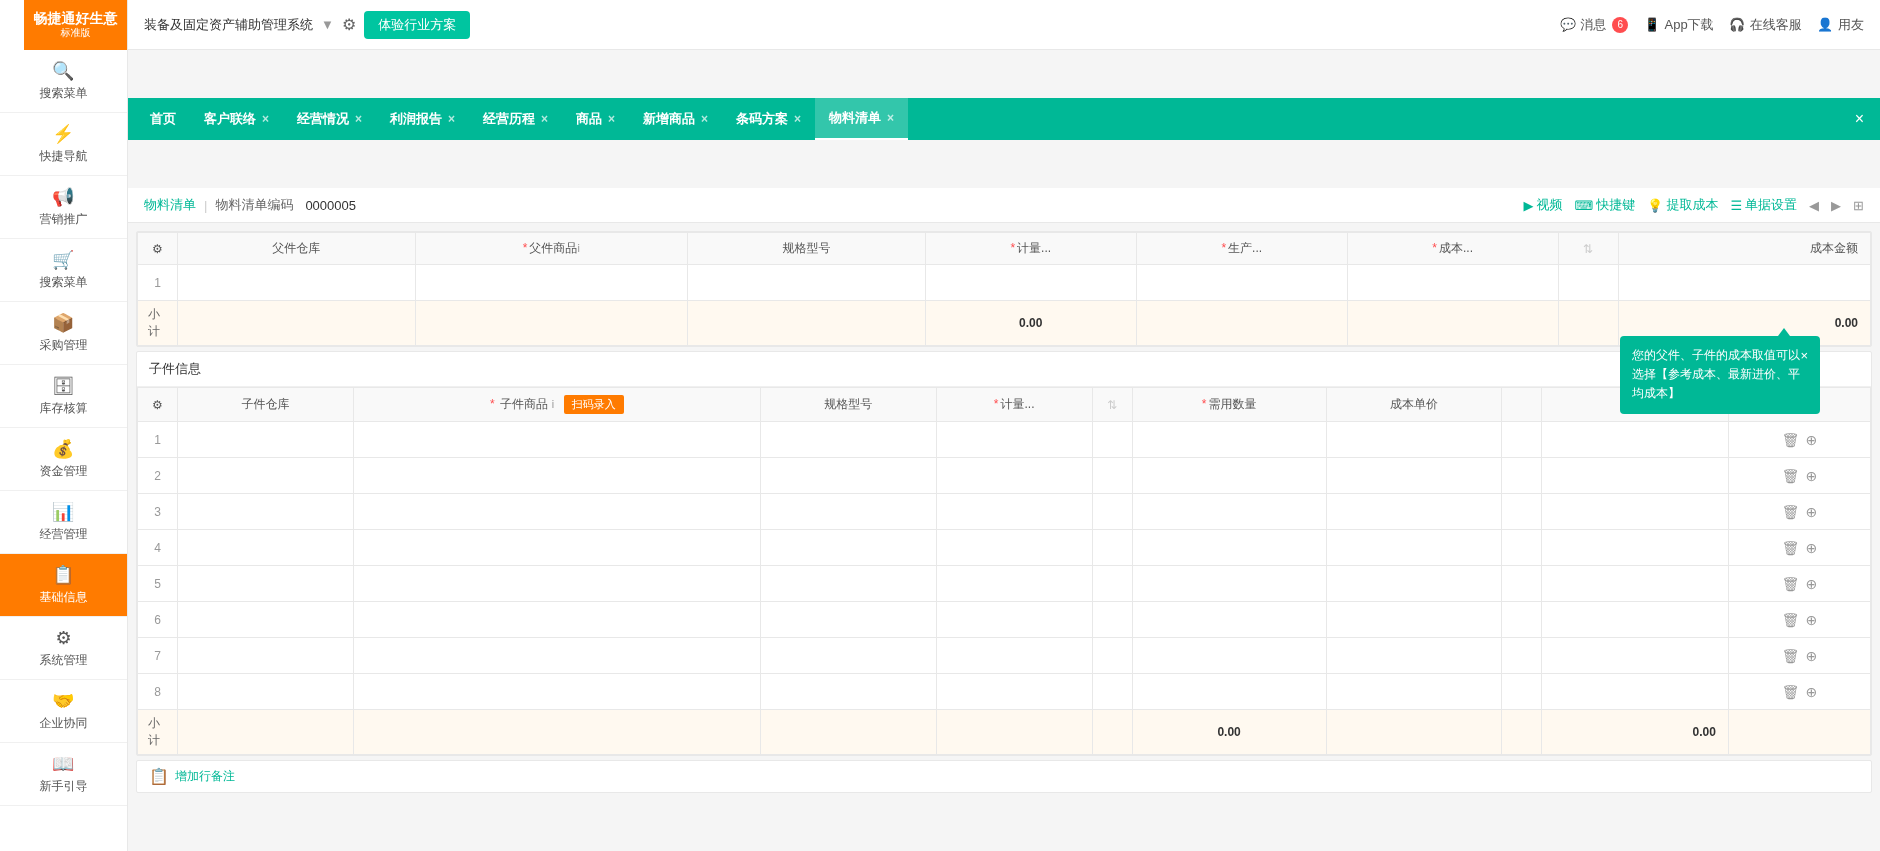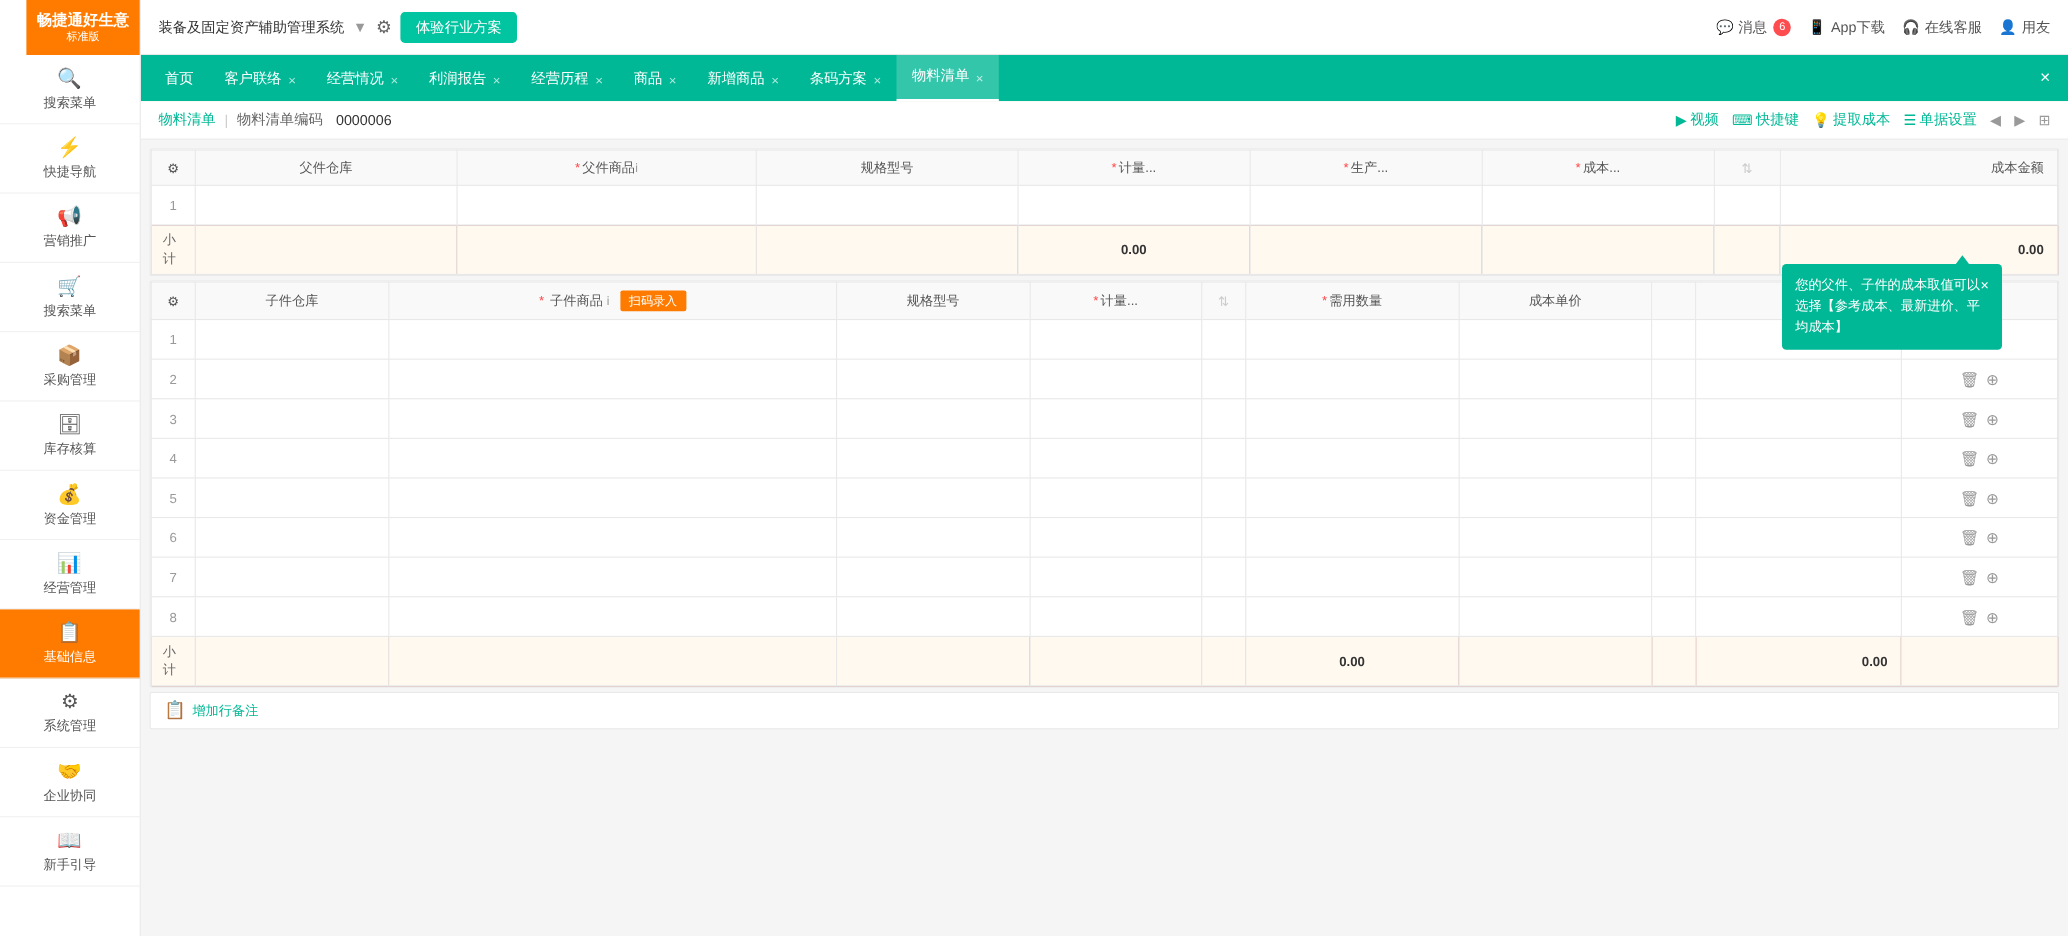--- a/index.html
+++ b/index.html
@@ -49,20 +49,21 @@
     }
     .sidebar-item.active { background: #ff7b00; color: #fff; }
     .sidebar-item-icon { font-size: 18px; margin-bottom: 3px; }
 
     
     .main {
       flex: 1;
       display: flex;
       flex-direction: column;
       overflow: hidden;
+      gap: 48px;
     }
 
     
     .top-header {
       height: 50px;
       background: #fff;
       border-bottom: 1px solid #e8e8e8;
       display: flex;
       align-items: center;
       padding: 0 16px;
@@ -116,28 +117,29 @@
     .nav-tabs {
       background: #00b896;
       display: flex;
       align-items: center;
       height: 42px;
       padding: 0 8px;
       overflow: hidden;
     }
     .nav-tab {
       display: flex;
-      align-items: flex-end;
+      align-items: center;
       padding: 12px 14px;
       height: 100%;
       color: #fff;
       font-size: 13px;
       cursor: pointer;
       white-space: nowrap;
       position: relative;
+      font-weight: bold;
     }
     .nav-tab.active { background: rgba(255,255,255,0.2); border-bottom: 2px solid #fff; }
     .nav-tab-close {
       margin-left: 6px;
       font-size: 12px;
       opacity: 0.7;
     }
 
     
     .content {
@@ -426,21 +428,21 @@
   </div>
 
   <div class="content">
     <div class="page-content-wrap">
 
       <div class="page-header">
         <div class="breadcrumb">
           <span style="color:#00b896; cursor:pointer">物料清单</span>
           <span style="color:#ccc">|</span>
           <span>物料清单编码</span>
-          <span style="font-weight:500; color:#333; margin-left:4px">0000006</span>
+          <span style="font-weight:500; color:#333; margin-left:4px">0000005</span>
         </div>
         <div class="page-header-actions">
           <span>
             <span>▶</span>
             <span>视频</span>
           </span>
           <span>
             <span>⌨</span>
             <span>快捷键</span>
           </span>
@@ -517,20 +519,21 @@
               <td></td>
               <td></td>
               <td></td>
               <td style="text-align:right; padding-right:12px; font-weight:bold">0.00</td>
             </tr>
           </tbody>
         </table>
       </div>
 
       <div class="section" style="margin-top:4px">
+        <div class="section-title">子件信息</div>
         <table class="data-table">
           <thead>
             <tr>
               <th class="col-settings">
                 <span>⚙</span>
               </th>
               <th>
                 <span>子件仓库</span>
               </th>
               <th>

